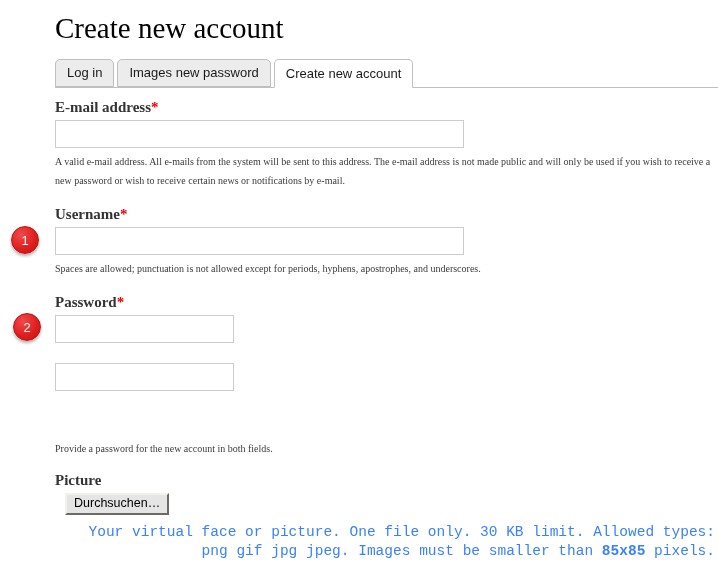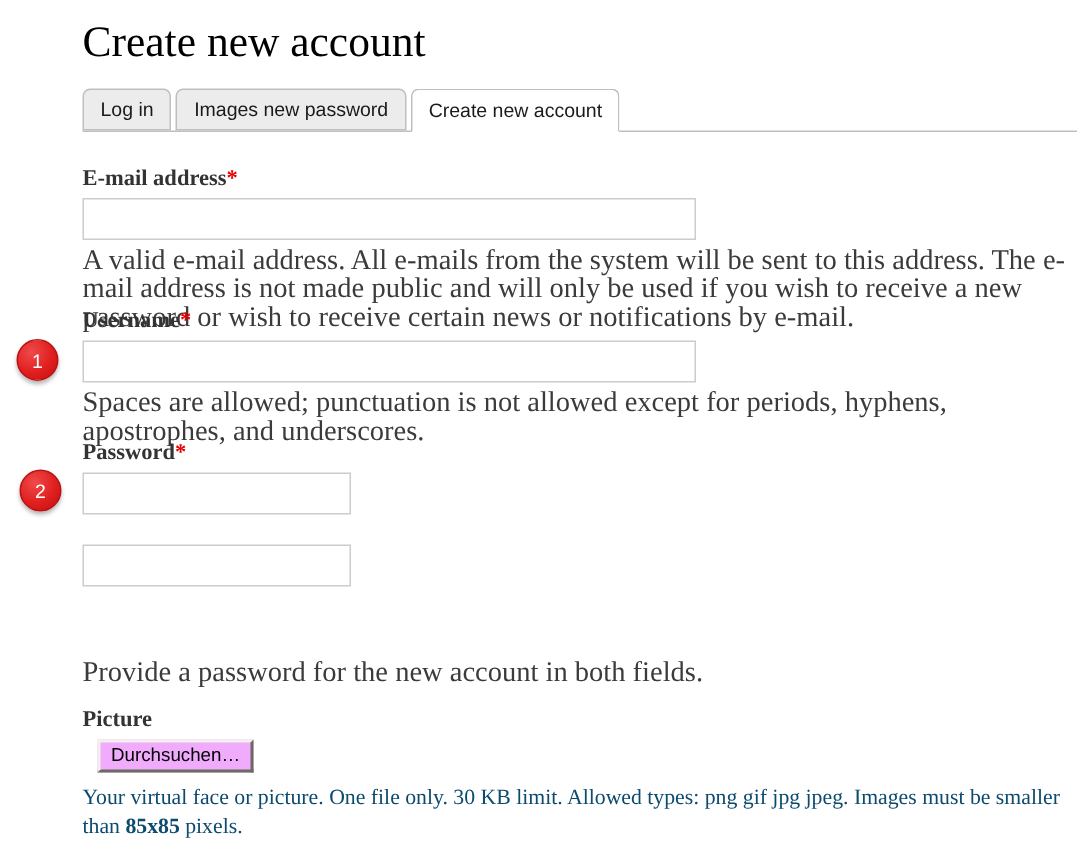--- a/index.html
+++ b/index.html
@@ -121,29 +121,29 @@
     color: #333;
     padding: 2px 5px;
     outline: none;
     border-radius: 0;
   }
   .w-wide { width: 409px; }
   .w-narrow { width: 179px; }
 
   .desc {
     font-family: "Liberation Serif", "DejaVu Serif", serif;
-    font-size: 19px;
+    font-size: 10px;
     line-height: 19px;
     color: #3b3b3b;
     margin: 4px 0 0 0;
     max-width: 657px;
   }
 
   
-  .row-email { position: absolute; left: 0; top: 12px; width: 660px; }
+  .row-email { position: absolute; left: 0; top: 0; width: 660px; }
   .row-username { position: absolute; left: 0; top: 107px; width: 660px; }
   .row-password { position: absolute; left: 0; top: 195px; width: 660px; }
   .row-confirm { position: absolute; left: 0; top: 265px; width: 660px; }
   .row-provide { position: absolute; left: 0; top: 341px; width: 660px; }
   .row-picture { position: absolute; left: 0; top: 373px; width: 660px; }
 
   
   .pw-strength {
     position: absolute;
     left: 281px;
@@ -177,44 +177,45 @@
   .file-row {
     display: flex;
     align-items: center;
     margin-left: 10px;
     margin-top: 3px;
   }
   .file-button {
     font-family: "Liberation Sans", "DejaVu Sans", sans-serif;
     font-size: 12.5px;
     color: #000000;
-    background: #f0abfc;
+    background: #e5e5e5;
     border-top: 2px solid #f2f1ec;
     border-left: 2px solid #f2f1ec;
     border-right: 2px solid #6b6a63;
     border-bottom: 2px solid #6b6a63;
     padding: 1px 7px 2px 7px;
     line-height: 15px;
     cursor: pointer;
     white-space: nowrap;
   }
   .file-status {
     font-family: "Liberation Sans", "DejaVu Sans", sans-serif;
     font-size: 13px;
     color: #1a1a1a;
     margin-left: 10px;
     white-space: nowrap;
   }
   .pic-desc {
-    font-family: Liberation Serif, serif;
+    font-family: Liberation Mono, monospace;
     font-size: 14.5px;
     line-height: 19px;
-    color: #0c4a6e;
+    color: #3b82f6;
     margin: 8px 0 0 0;
     max-width: 660px;
+    text-align: right;
   }
   .pic-desc b { font-weight: bold; }
 
   
   .badge {
     position: absolute;
     width: 28px;
     height: 28px;
     border-radius: 50%;
     background: radial-gradient(circle at 35% 30%, #f04a4a 0%, #e01f1f 55%, #c20f0f 100%);

